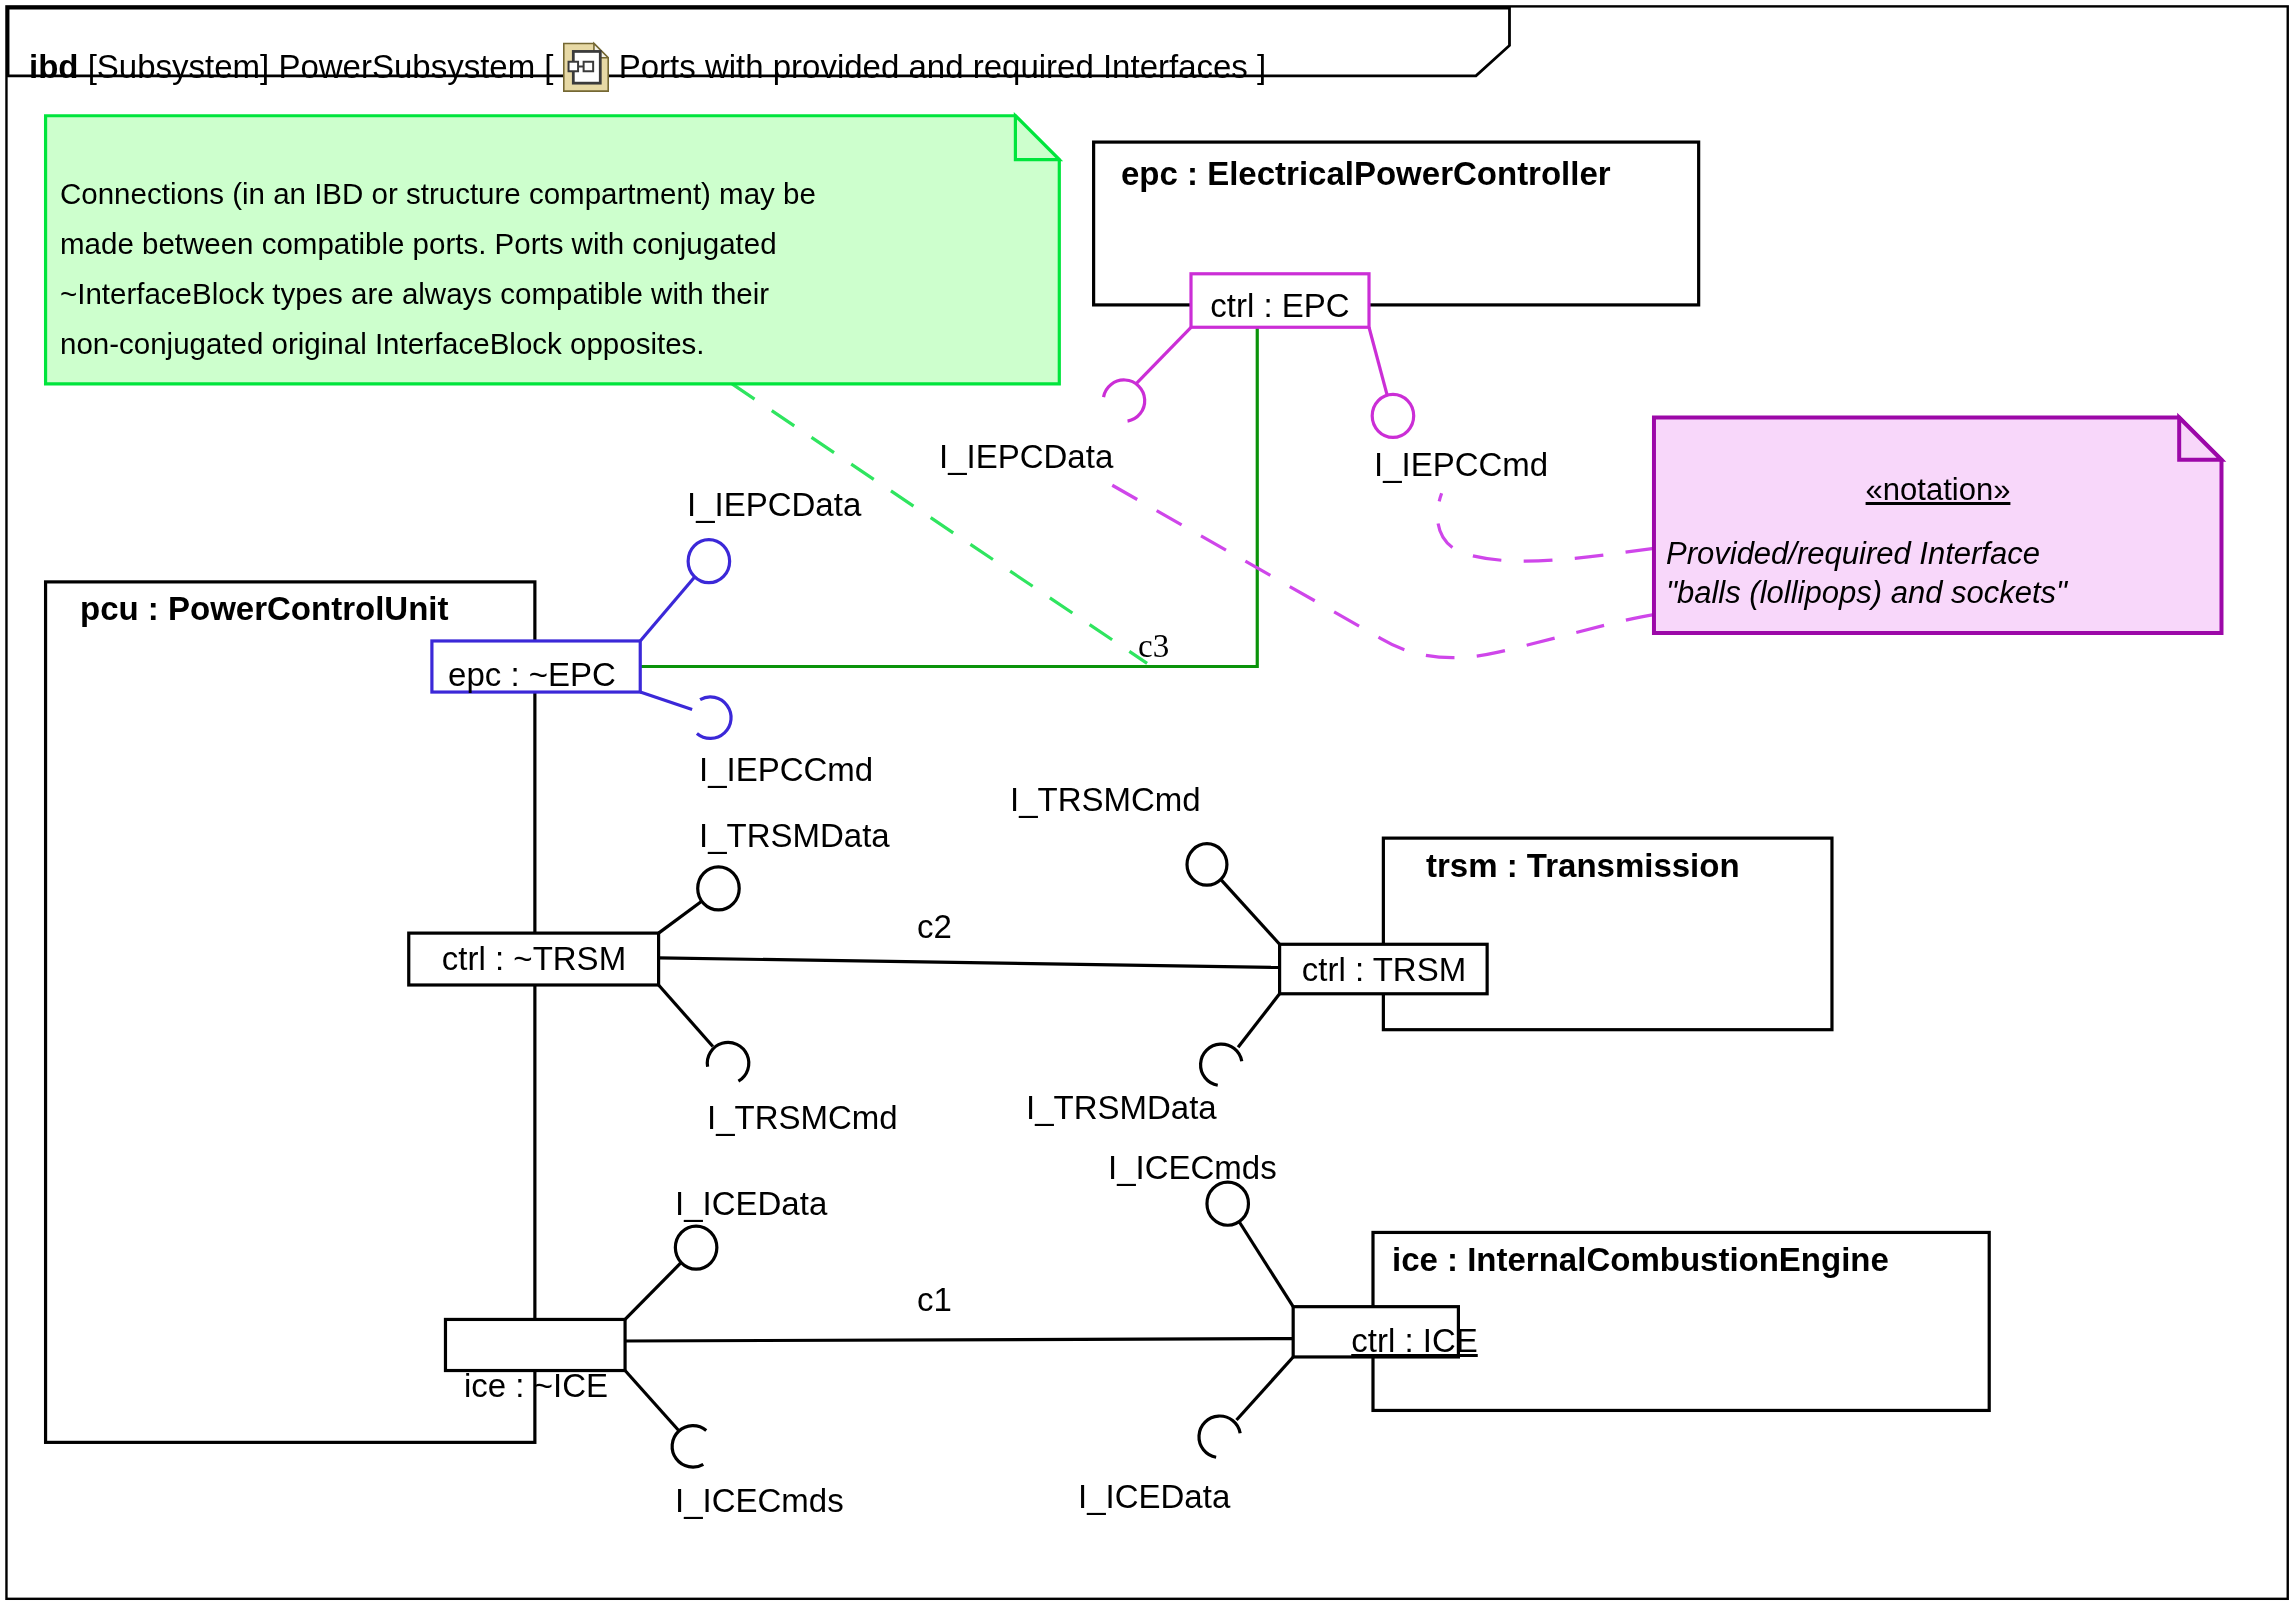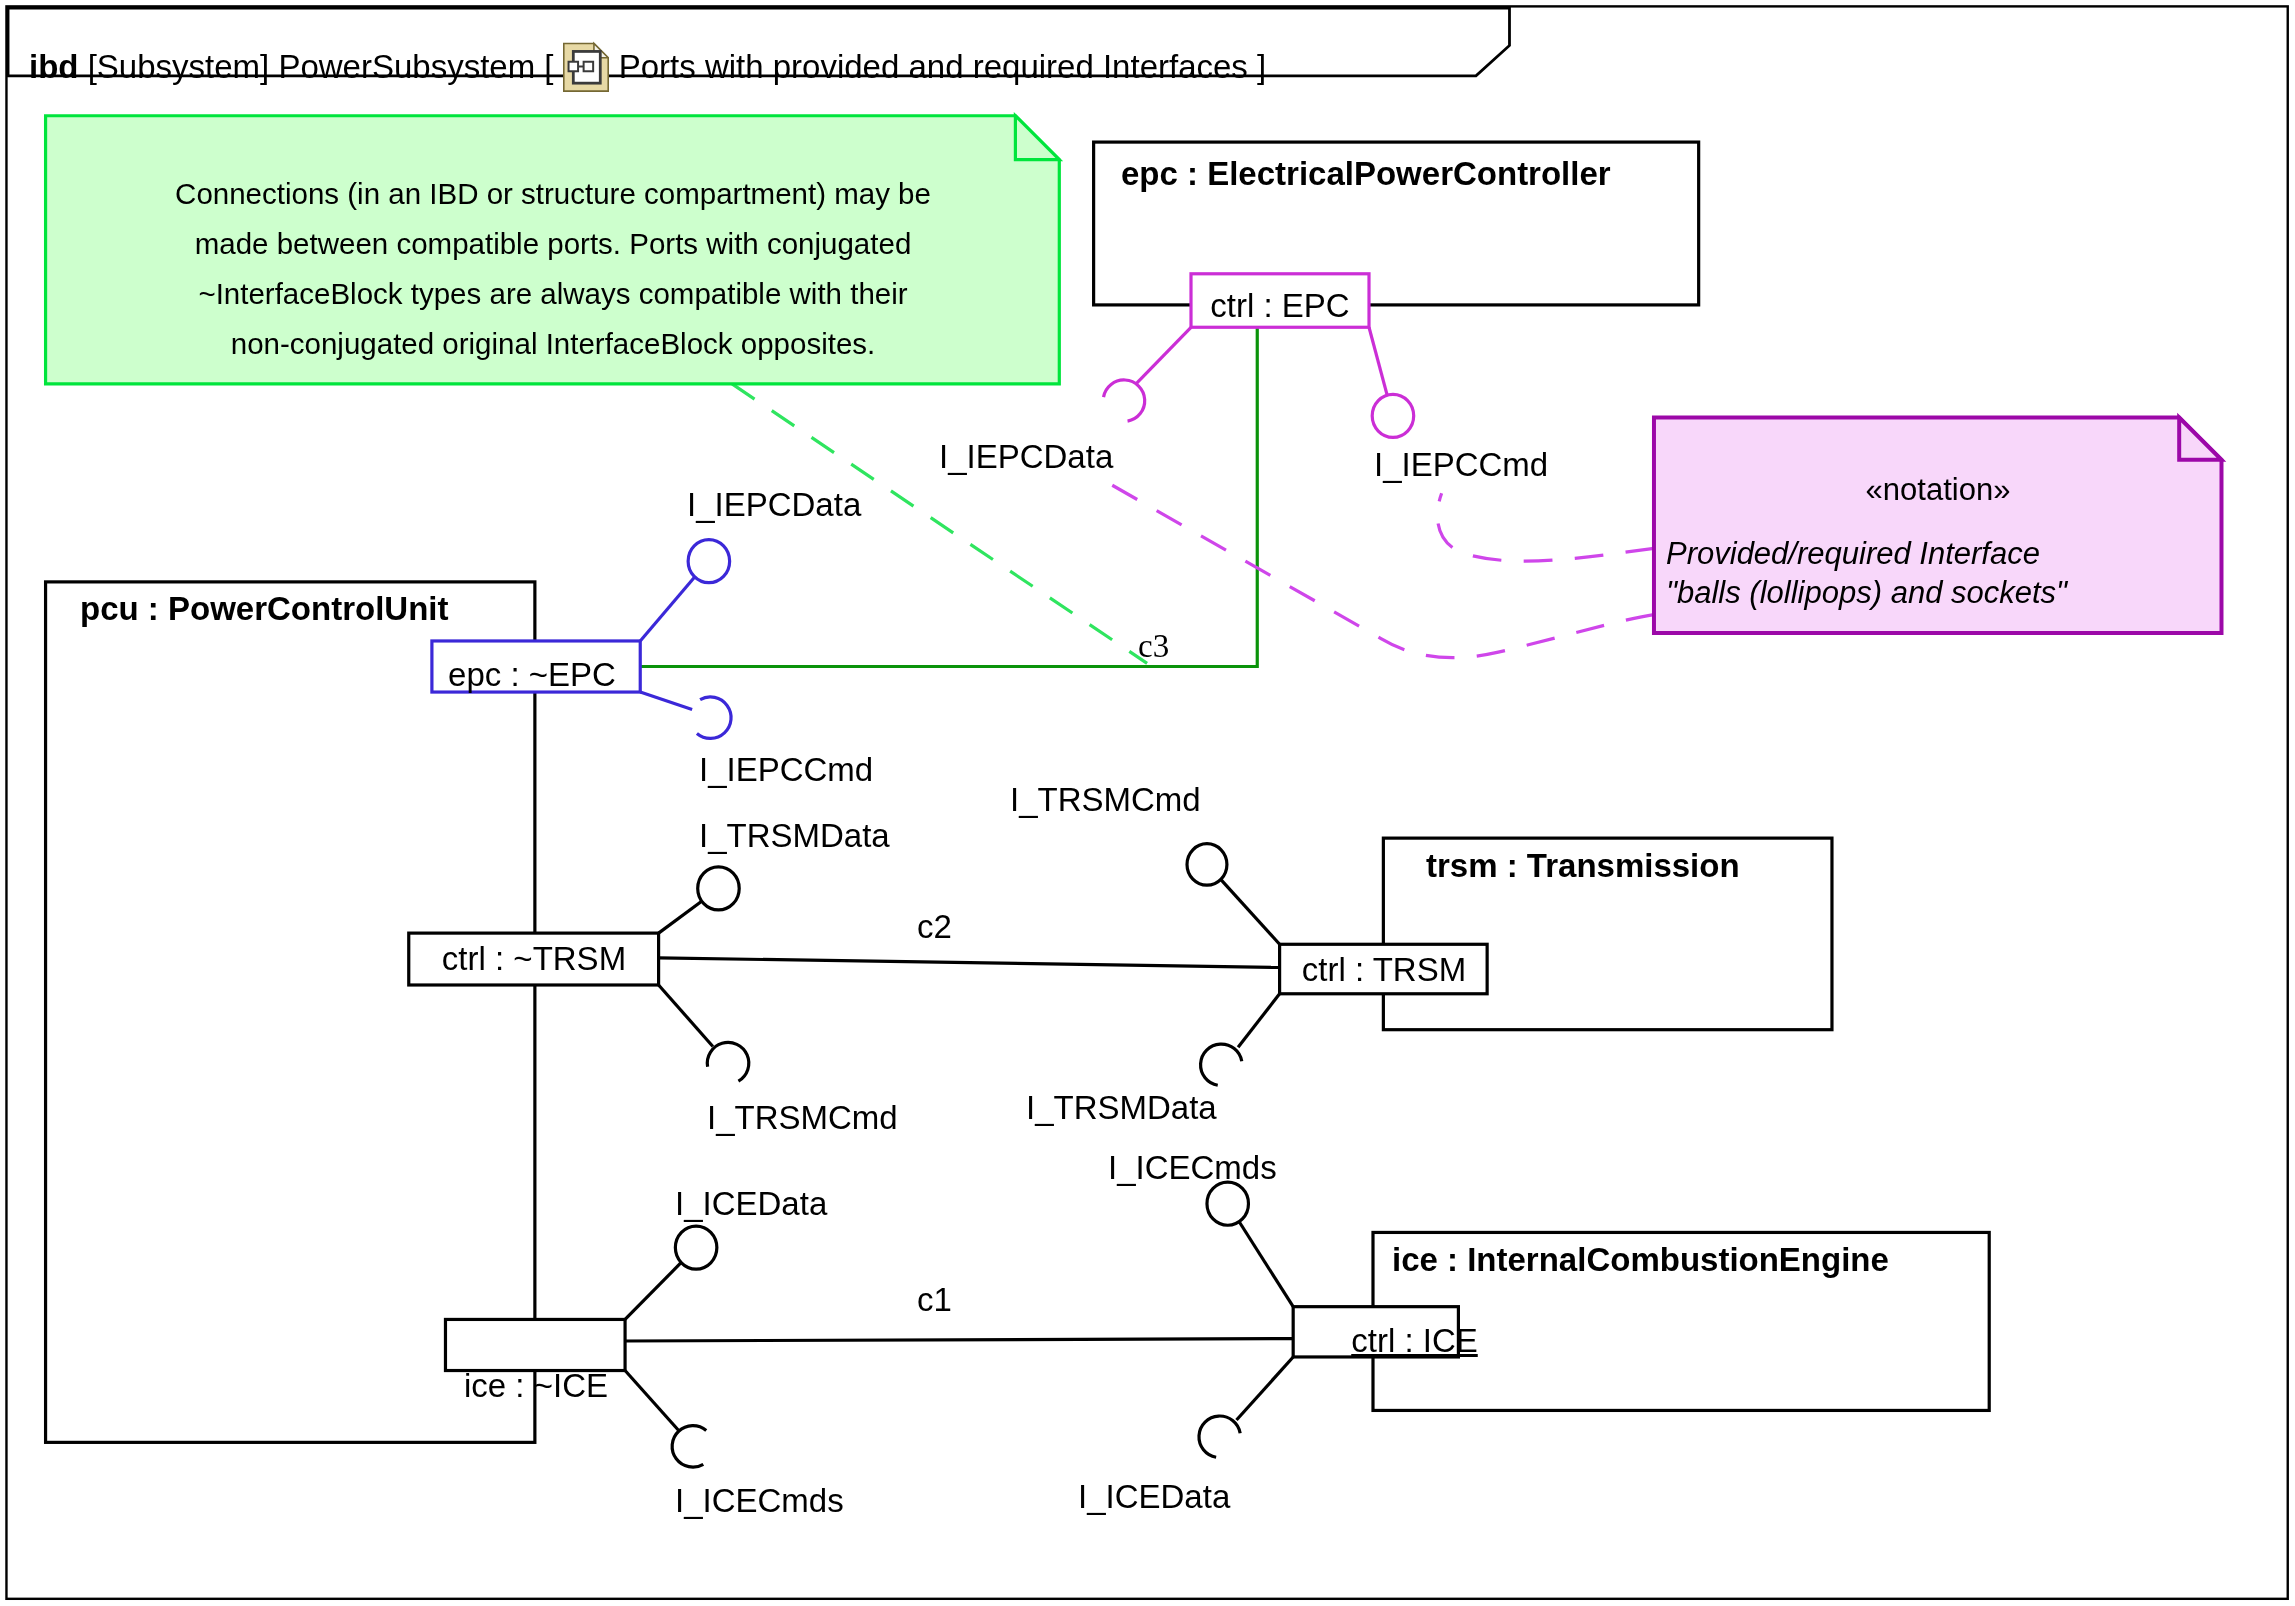--- a/index.html
+++ b/index.html
@@ -17,22 +17,22 @@
   .portlabel{
     position:absolute;display:flex;align-items:center;justify-content:center;
     font-size:33px;white-space:pre;
   }
   .heading{
     position:absolute;left:29px;top:16px;height:53px;display:flex;align-items:center;
     font-size:33px;white-space:pre;margin-top:24px;
   }
   .heading .kw{font-weight:bold;}
   .heading svg{margin:0 9.6px;}
-  .notetext{font-size:29.5px;line-height:50px;white-space:pre-line;text-align:center;}
-  .notation-st{font-size:31px;text-align:center;}
+  .notetext{font-size:29.5px;line-height:50px;white-space:pre-line;}
+  .notation-st{font-size:31px;text-align:center;text-decoration:underline;}
   .notation-body{font-size:31px;font-style:italic;}
   
   .frame{fill:none;stroke:var(--black);stroke-width:3;}
   .tab{fill:#fff;stroke:var(--black);stroke-width:3.5;}
   .block{fill:#fff;stroke:var(--black);stroke-width:4;}
   .port{fill:#fff;stroke-width:4;}
   .port.black{stroke:var(--black);}
   .port.blue{stroke:var(--blue);}
   .port.magenta{stroke:var(--magenta);}
   .conn{stroke:var(--black);stroke-width:4;fill:none;}

